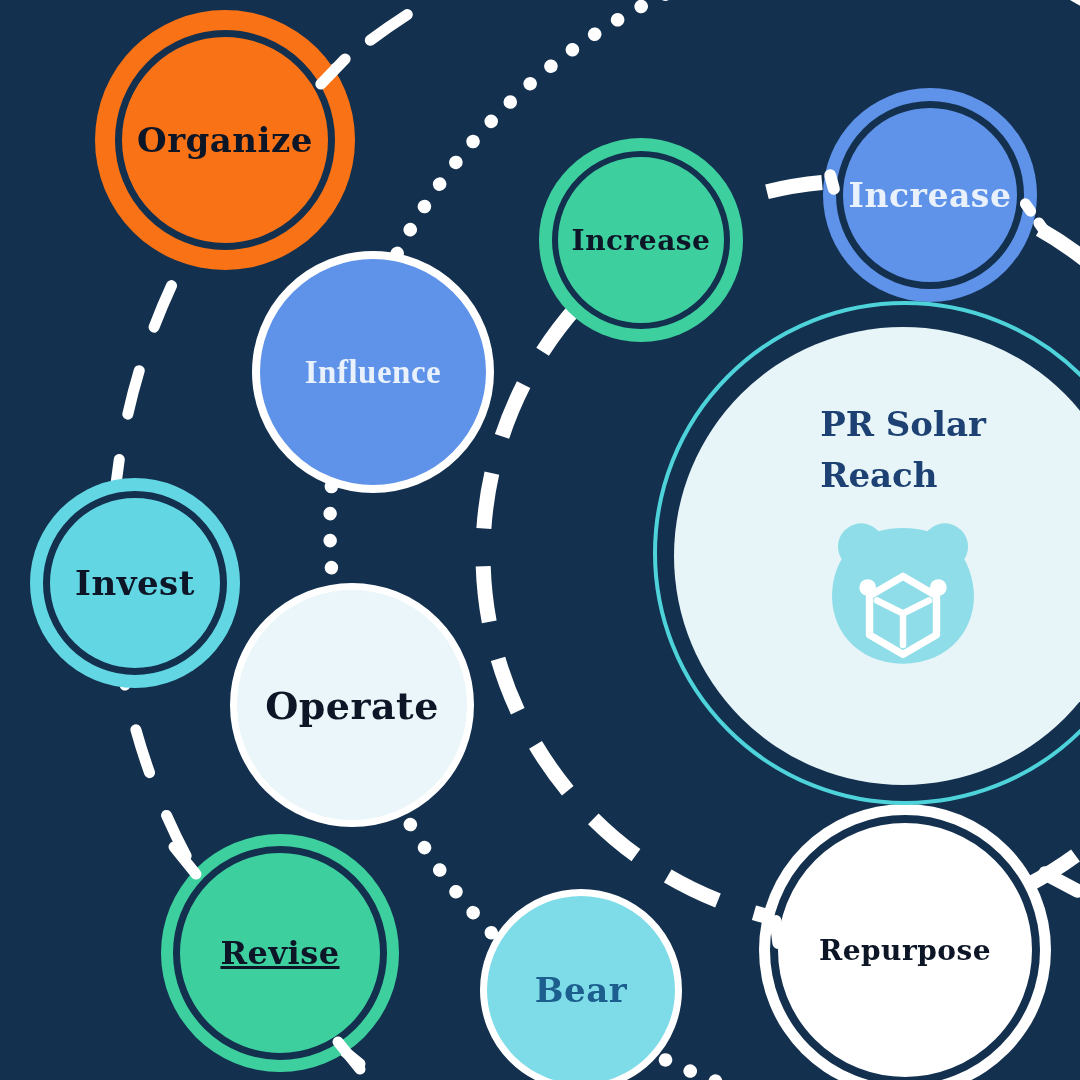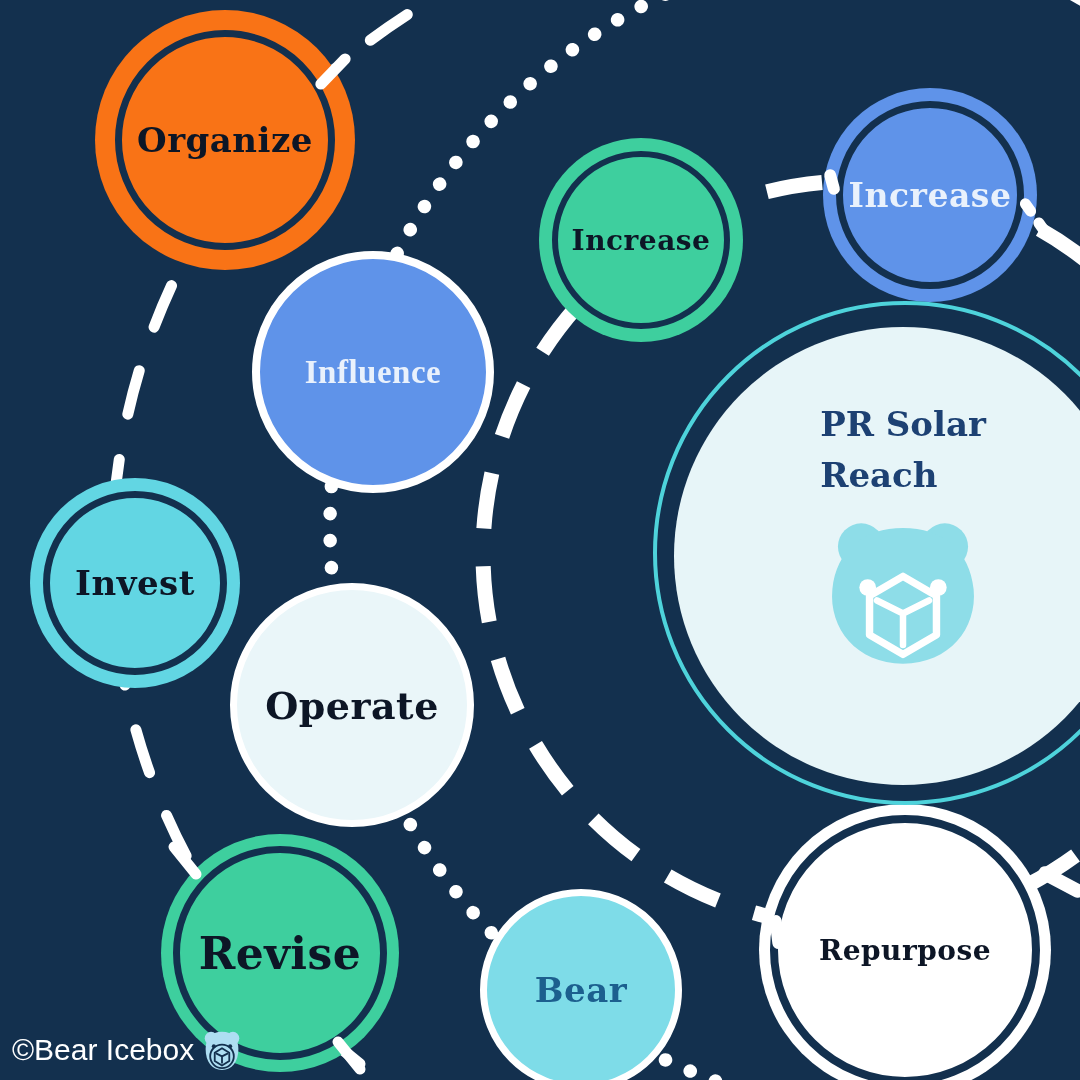--- a/index.html
+++ b/index.html
@@ -48,21 +48,21 @@
   .invest   {left:30px;  top:478px; width:210px; height:210px; background:var(--cyan,#62D6E3);}
   .invest .iring{inset:13px; border-width:7px;}
   .invest .plabel{font-size:34px;}
 
   .operate  {left:230px; top:583px; width:244px; height:244px; background:var(--light,#EAF6F9);
              border:7px solid #fff;}
   .operate .plabel{font-size:38px;}
 
   .revise   {left:161px; top:834px; width:238px; height:238px; background:var(--green,#3ECF9E);}
   .revise .iring{inset:12px; border-width:7px;}
-  .revise .plabel{font-size:44px;}
+  .revise .plabel{font-size:32px;text-decoration:underline;}
 
   .reach    {left:480px; top:889px; width:202px; height:202px; background:var(--light-cyan,#7EDCE8);
              border:7px solid #fff;}
   .reach .plabel{font-size:34px;}
 
   .repurpose{left:759px; top:804px; width:292px; height:292px; background:#fff;}
   .repurpose .iring{inset:11px; border-width:8px;}
   .repurpose .plabel{font-size:28px;}
 
   .sun-ring{position:absolute; z-index:2; left:653px; top:301px; width:504px; height:504px;
@@ -161,27 +161,14 @@
 
   <div class="odash d1"></div>
   <div class="odash d2"></div>
   <div class="odash d3"></div>
   <div class="odash d4"></div>
   <div class="odash d5"></div>
   <div class="odash d6"></div>
   <div class="odash d7"></div>
   <div class="odash d8"></div>
 
-  <div class="watermark">
-    <span>©Bear Icebox</span>
-    <svg width="40" height="44" viewBox="0 0 44 46" aria-hidden="true">
-      <circle cx="10" cy="10" r="7" fill="var(--watermark-bear,#AEDEF2)"></circle>
-      <circle cx="34" cy="10" r="7" fill="var(--watermark-bear,#AEDEF2)"></circle>
-      <path d="M22 3 C 10 3 4 10 4 22 C 4 36 11 45 22 45 C 33 45 40 36 40 22 C 40 10 34 3 22 3 Z" fill="var(--watermark-bear,#AEDEF2)"></path>
-      <circle cx="13" cy="19" r="2.2" fill="var(--background,#13304E)"></circle>
-      <circle cx="31" cy="19" r="2.2" fill="var(--background,#13304E)"></circle>
-      <circle cx="22" cy="30" r="13" fill="none" stroke="var(--background,#13304E)" stroke-width="2"></circle>
-      <path d="M22 21 L30 26 L30 35 L22 40 L14 35 L14 26 Z" fill="none" stroke="var(--background,#13304E)" stroke-width="2" stroke-linejoin="round"></path>
-      <path d="M22 30 L16 27 M22 30 L28 27 M22 30 L22 37" fill="none" stroke="var(--background,#13304E)" stroke-width="2" stroke-linecap="round"></path>
-    </svg>
-  </div>
 
 </div>
 
 </body></html>

